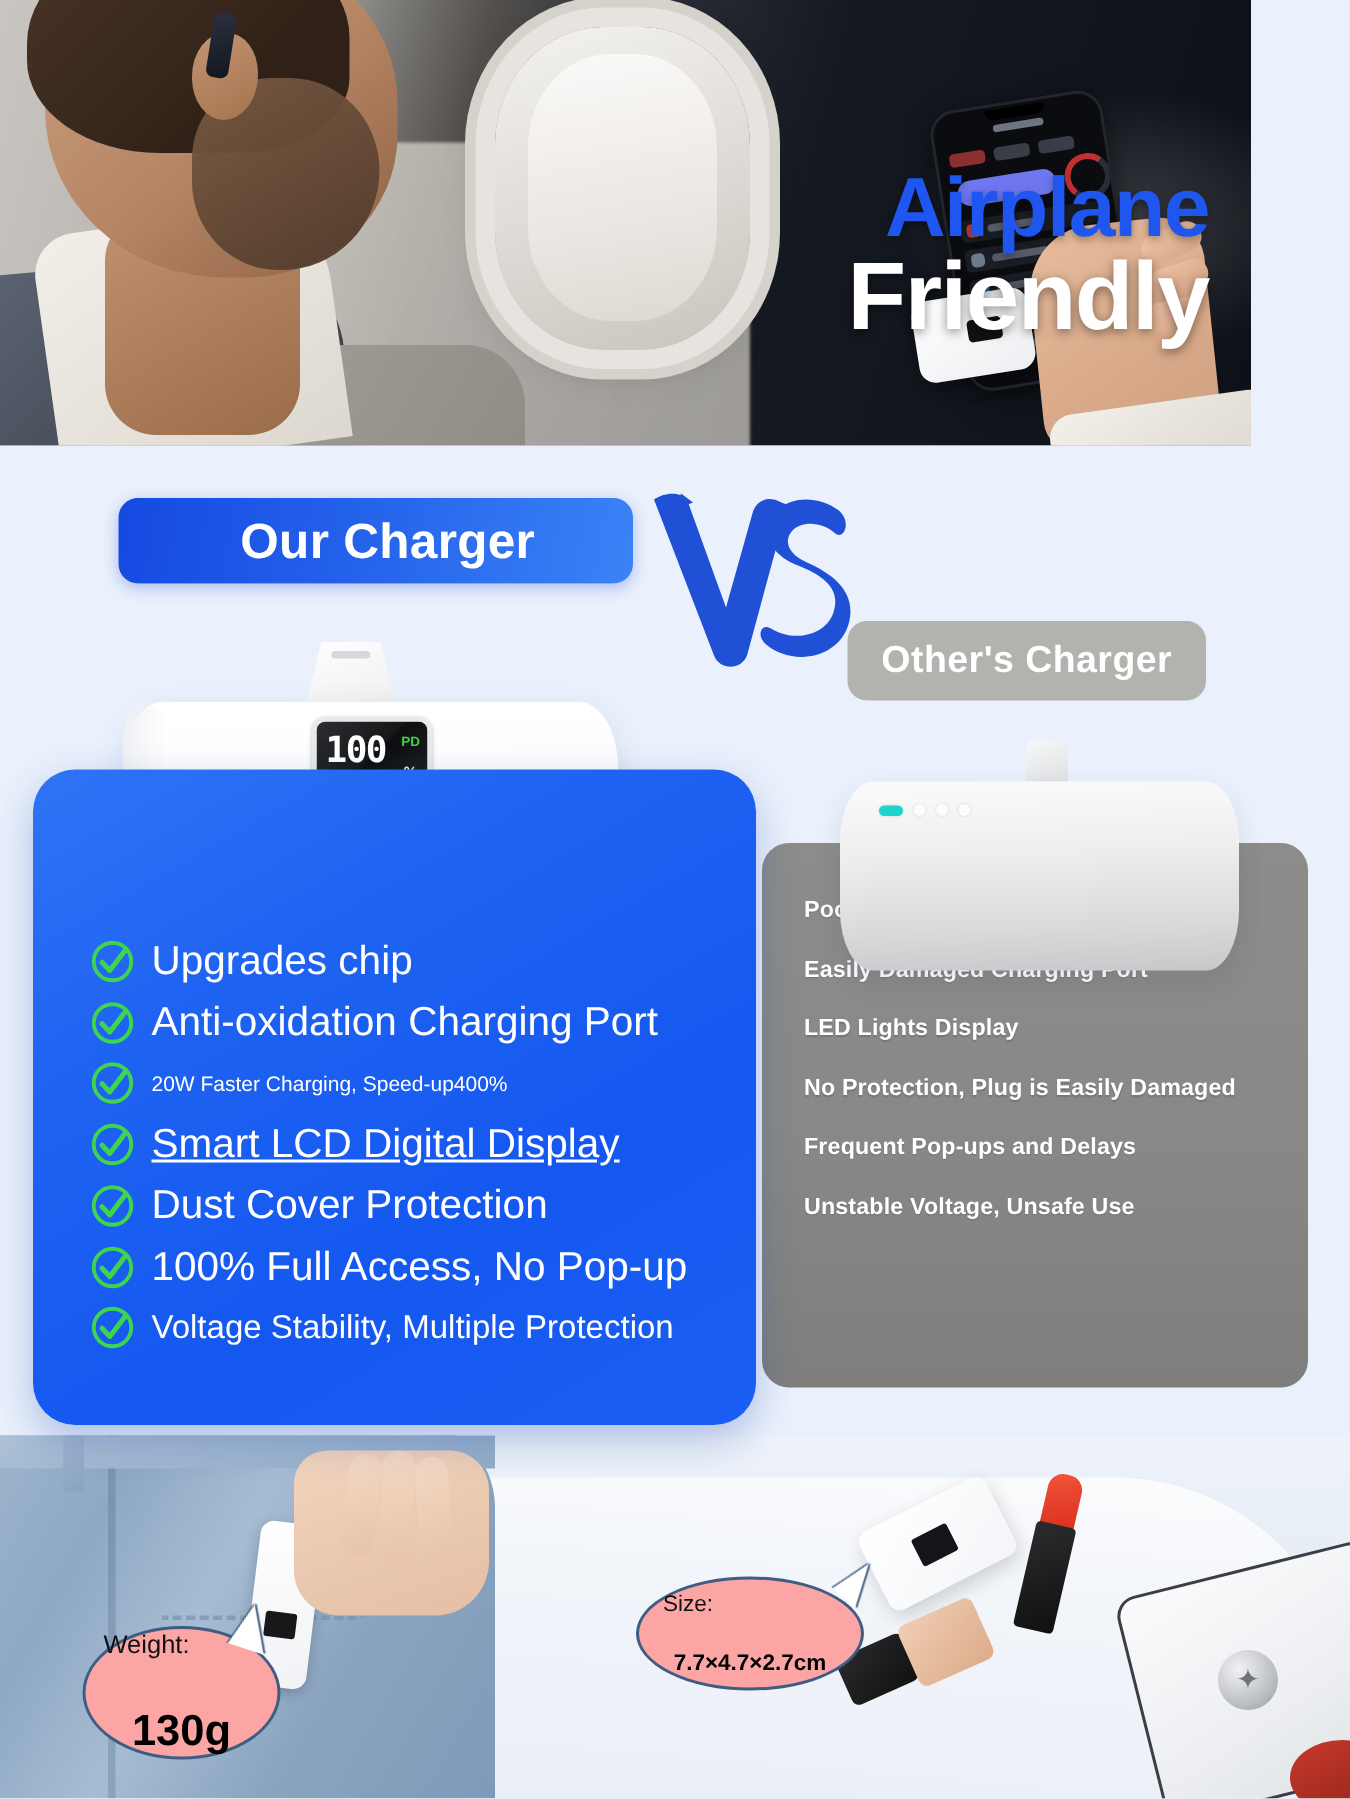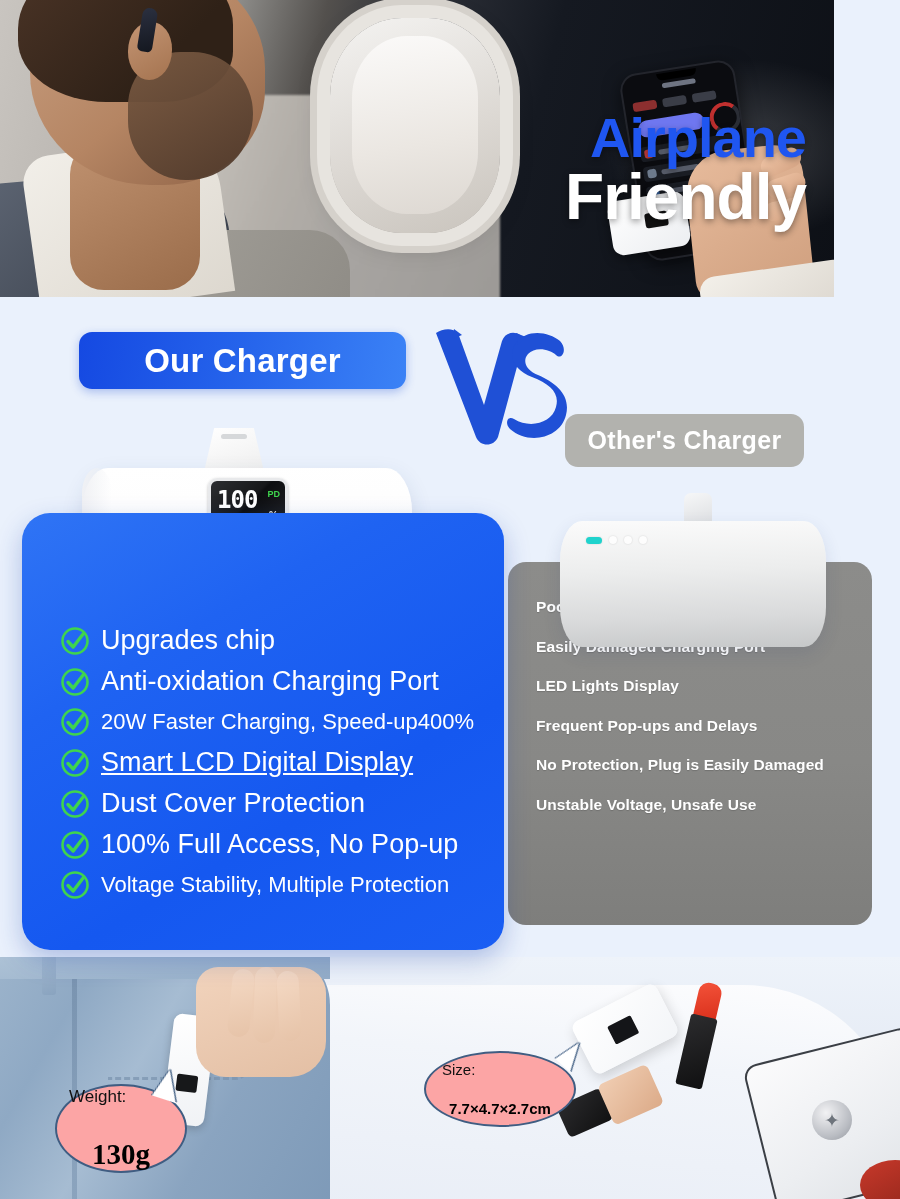--- a/index.html
+++ b/index.html
@@ -77,21 +77,21 @@
     text-shadow:0 2px 6px rgba(0,0,0,.35);}
   .hero-title .l2{font-size:64px;font-weight:bold;color:#ffffff;letter-spacing:-1px;
     text-shadow:0 2px 7px rgba(0,0,0,.45);margin-top:4px;}
 
   
   .compare{position:absolute;left:0;top:297px;width:900px;height:660px;background:#eaf1fc;overflow:hidden;}
 
   .badge-our{position:absolute;left:79px;top:332px;width:327px;height:57px;border-radius:13px;
     background:linear-gradient(100deg,#1549e2 0%,#2563eb 48%,#3b82f6 100%);
     display:flex;align-items:center;justify-content:center;
-    box-shadow:0 3px 10px rgba(20,70,210,.3);z-index:6;}
+    box-shadow:0 3px 10px rgba(20,70,210,.3);z-index:6;padding-left:16px;}
   .badge-our span{color:#fff;font-size:33px;font-weight:bold;letter-spacing:.2px;}
 
   .badge-other{position:absolute;left:565px;top:414px;width:239px;height:53px;border-radius:13px;
     background:#b2b2ae;display:flex;align-items:center;justify-content:center;z-index:6;}
   .badge-other span{color:#fff;font-size:25px;font-weight:bold;letter-spacing:.3px;}
 
   .vs{position:absolute;left:432px;top:327px;width:138px;height:120px;z-index:7;}
   .our-cap{position:absolute;left:203px;top:428px;width:62px;height:48px;z-index:4;
     background:linear-gradient(160deg,#ffffff,#ededed);
     border-radius:10px 10px 6px 6px;clip-path:polygon(18% 0,82% 0,100% 100%,0 100%);
@@ -131,21 +131,21 @@
   
   .panel-our{position:absolute;left:22px;top:513px;width:482px;height:437px;border-radius:28px;
     background:linear-gradient(150deg,#2f74f5 0%,#1f63f2 30%,#1558f0 65%,#1a5ef3 100%);z-index:5;
     box-shadow:0 10px 26px rgba(20,60,170,.28);}
   .feat-list{position:absolute;left:60px;top:625px;width:440px;z-index:6;}
   .feat{display:flex;align-items:center;margin-bottom:10px;}
   .feat .chk{flex:0 0 auto;width:30px;height:30px;margin-right:11px;}
   .feat .txt{color:#ffffff;white-space:nowrap;}
   .f0 .txt{font-size:27px;}
   .f1 .txt{font-size:27px;}
-  .f2 .txt{font-size:22px;}
+  .f2 .txt{font-size:14px;}
   .f3 .txt{font-size:27px;text-decoration:underline;}
   .f4 .txt{font-size:27px;}
   .f5 .txt{font-size:27px;}
   .f6 .txt{font-size:22px;}
 
   
   .bottom{position:absolute;left:0;top:957px;width:900px;height:242px;overflow:hidden;
     background:linear-gradient(180deg,#eef3fa 0%,#e6ecf5 40%,#dde4ef 100%);}
   .table-top{position:absolute;left:0;top:28px;width:900px;height:214px;
     background:linear-gradient(185deg,#fdfdfe 0%,#f2f5fa 35%,#e8edf6 100%);border-radius:300px 220px 0 0;}
@@ -186,21 +186,21 @@
     background:radial-gradient(circle at 35% 32%,#f2f2f4,#b9bcc2 65%,#93979e);z-index:4;
     display:flex;align-items:center;justify-content:center;font-size:19px;color:#6e747c;}
   .redthing{position:absolute;left:860px;top:1160px;width:70px;height:50px;border-radius:50%;
     background:linear-gradient(150deg,#c8392b,#8d2419);z-index:3;}
 
   
   .bubble{position:absolute;z-index:9;background:#fca5a5;border:2px solid #3f5d82;border-radius:50%;
     display:flex;flex-direction:column;align-items:center;justify-content:center;gap:20px;}
   .b-weight{left:55px;top:1084px;width:128px;height:85px;}
   .b-weight .t1{font-size:17px;color:#111;align-self:flex-start;margin-left:12px;}
-  .b-weight .t2{font-size:29px;font-weight:bold;color:#000;margin-top:11px;font-family:Liberation Serif, serif;}
+  .b-weight .t2{font-size:29px;font-weight:bold;color:#000;margin-top:11px;}
   .b-weight .tail{position:absolute;right:4px;top:-16px;width:0;height:0;
     border-left:9px solid transparent;border-right:16px solid transparent;border-bottom:30px solid #fff;
     filter:drop-shadow(1px -1px 0 #3f5d82) drop-shadow(-1px 0 0 #3f5d82);transform:rotate(18deg);}
   .b-size{left:424px;top:1051px;width:148px;height:72px;}
   .b-size .t1{font-size:15px;color:#111;align-self:flex-start;margin-left:16px;}
   .b-size .t2{font-size:15px;font-weight:bold;color:#000;margin-top:2px;}
   .b-size .tail{position:absolute;right:-8px;top:-12px;width:0;height:0;
     border-left:7px solid transparent;border-right:13px solid transparent;border-bottom:28px solid #fff;
     filter:drop-shadow(1px -1px 0 #3f5d82) drop-shadow(-1px 0 0 #3f5d82);transform:rotate(42deg);}
 </style>
@@ -269,22 +269,22 @@
       <div class="l2">Friendly</div>
     </div>
   </div>
 
   <div class="compare"></div>
 
   <div class="panel-other">
     <div class="row">Poor Chip Will Damage Your Phone</div>
     <div class="row">Easily Damaged Charging Port</div>
     <div class="row">LED Lights Display</div>
+    <div class="row">No Protection, Plug is Easily Damaged</div>
     <div class="row">Frequent Pop-ups and Delays</div>
-    <div class="row">No Protection, Plug is Easily Damaged</div>
     <div class="row">Unstable Voltage, Unsafe Use</div>
   </div>
 
   <div class="other-cap"></div>
   <div class="other-body"></div>
   <div class="other-leds">
     <span class="led on"></span>
     <span class="led"></span>
     <span class="led"></span>
     <span class="led"></span>

